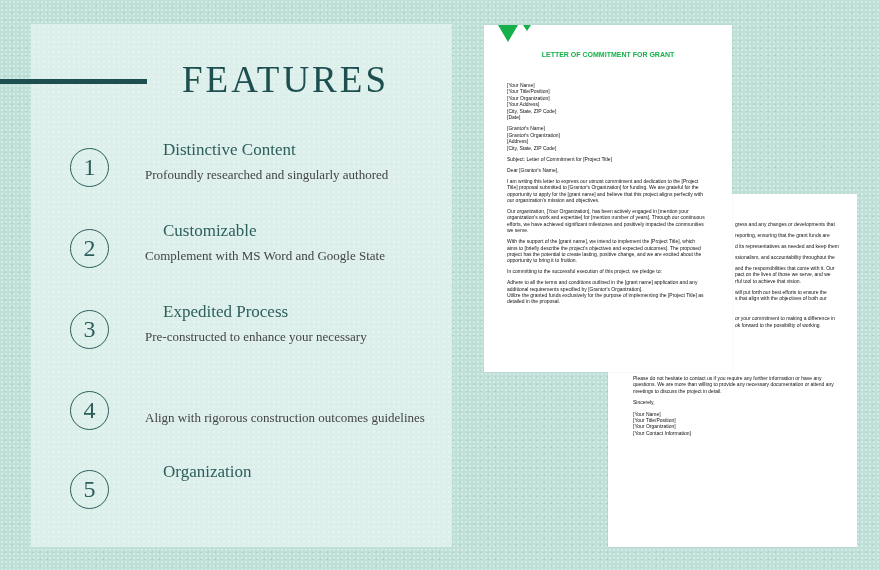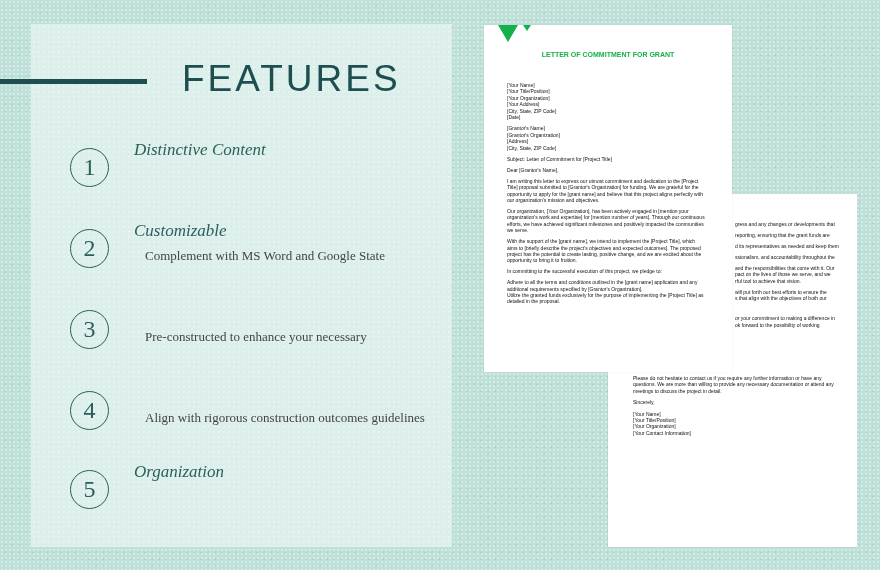--- a/index.html
+++ b/index.html
@@ -19,32 +19,32 @@
     background-image: radial-gradient(rgba(255,255,255,0.35) 1px, transparent 1px);
     background-size:5px 5px;
   }
   .bar {
     position:absolute; left:0; top:79px; width:147px; height:5px;
     background:#1e4f50;
   }
   .title {
     position:absolute; left:182px; top:58px;
     font-size:37px; letter-spacing:3px; color:#1e4f50;
-    font-family:Liberation Sans, sans-serif; font-weight:normal;text-align:right;
+    font-family:Liberation Serif, serif; font-weight:normal;text-align:right;
   }
   .feature { position:absolute; left:70px; width:380px; height:60px; }
   .circle {
     position:absolute; left:0; top:2px; width:39px; height:39px;
     border:1.3px solid #2c5e5c; border-radius:50%;
     display:flex; align-items:center; justify-content:center;
     font-size:24px; color:#2c5e5c; box-sizing:border-box;
   }
   .f-title {
-    position:absolute; left:64px; top:-6px;
-    font-size:17px; color:#2c5e5c; white-space:nowrap;font-style:italic;
+    position:absolute; left:93px; top:-6px;
+    font-size:17px; color:#2c5e5c; white-space:nowrap;
   }
   .f-desc {
     position:absolute; left:75px; top:21px;
     font-size:13px; color:#444; white-space:nowrap;
   }
   .page {
     position:absolute; background:#fff;
     box-shadow:0 0 2px rgba(0,0,0,0.08);
     font-family:"Liberation Sans", sans-serif;
     color:#111; font-size:5px; line-height:6.4px;
@@ -79,28 +79,30 @@
 </head>
 <body>
 
 <div class="panel"></div>
 <div class="bar"></div>
 <div class="title">FEATURES</div>
 
 <div class="feature" style="top:146px">
   <div class="circle">1</div>
   <div class="f-title">Distinctive Content</div>
+  <div class="f-desc">Profoundly researched and singularly authored</div>
 </div>
 <div class="feature" style="top:227px">
   <div class="circle">2</div>
   <div class="f-title">Customizable</div>
   <div class="f-desc">Complement with MS Word and Google State</div>
 </div>
 <div class="feature" style="top:308px">
   <div class="circle">3</div>
+  <div class="f-title">Expedited Process</div>
   <div class="f-desc">Pre-constructed to enhance your necessary</div>
 </div>
 <div class="feature" style="top:389px">
   <div class="circle">4</div>
   <div class="f-desc">Align with rigorous construction outcomes guidelines</div>
 </div>
 <div class="feature" style="top:468px">
   <div class="circle">5</div>
   <div class="f-title">Organization</div>
 </div>

